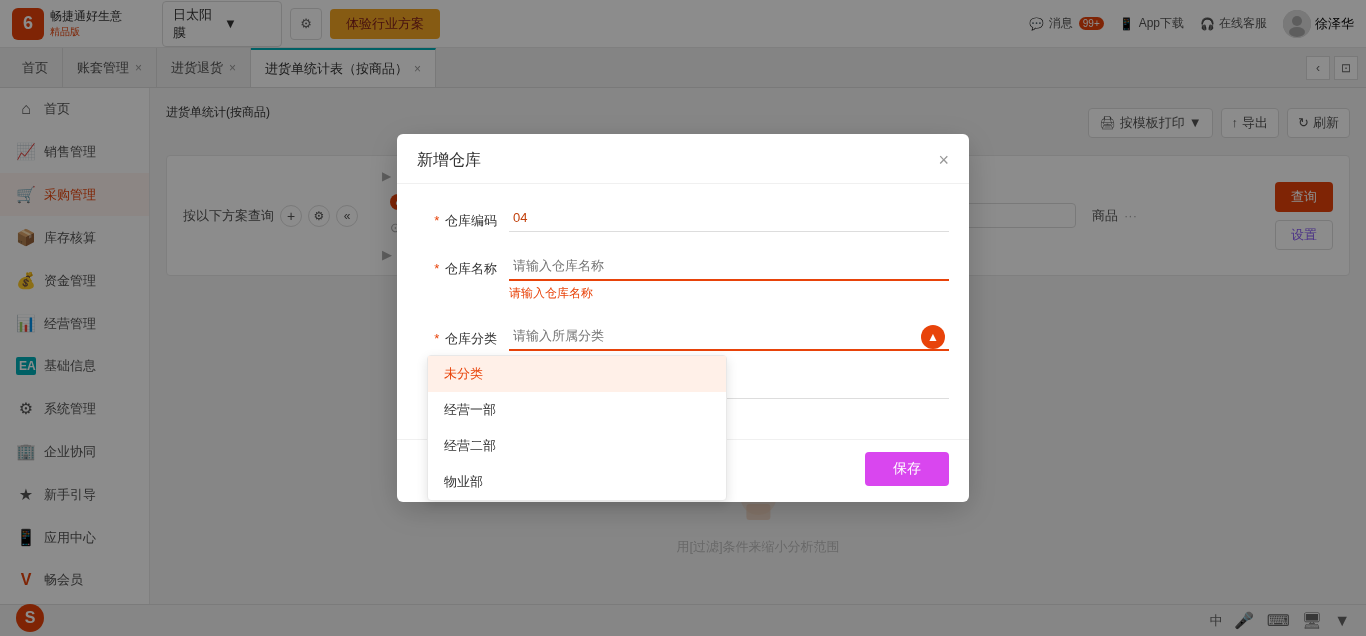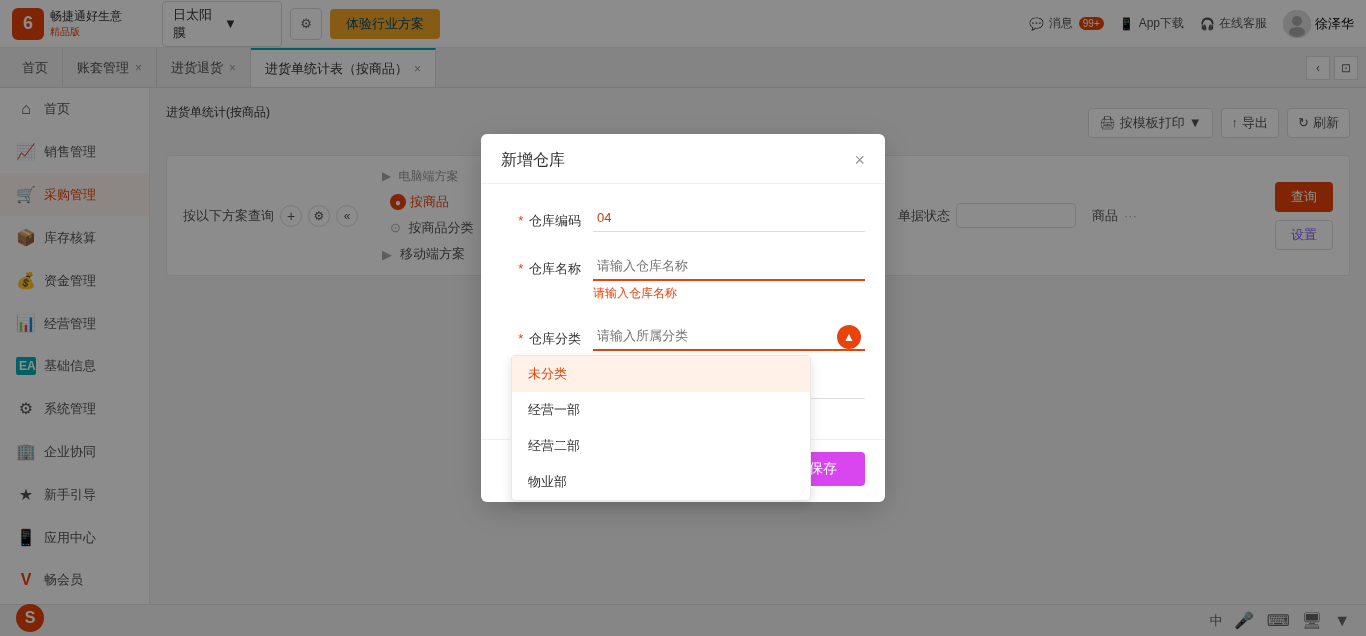--- a/index.html
+++ b/index.html
@@ -41,21 +41,21 @@
     }
     .store-selector span { flex: 1; font-size: 13px; color: #333; }
     .arrow-down { color: #999; font-size: 10px; margin-left: 4px; }
 
     .gear-btn {
       width: 32px; height: 32px; border: 1px solid #ddd; border-radius: 4px;
       display: flex; align-items: center; justify-content: center;
       cursor: pointer; background: #fff; color: #666;
     }
     .trial-btn {
-      background: #f5a623; color: #0c4a6e; border: none; border-radius: 4px;
+      background: #f5a623; color: #7f1d1d; border: none; border-radius: 4px;
       padding: 6px 16px; cursor: pointer; font-size: 13px;
     }
 
     .header-right { display: flex; align-items: center; gap: 16px; }
     .header-icon-group { display: flex; align-items: center; gap: 4px; cursor: pointer; color: #555; font-size: 12px; }
     .badge-red {
       background: #e8430a; color: #fff; font-size: 10px;
       border-radius: 8px; padding: 1px 4px; margin-left: 2px;
     }
     .user-info { display: flex; align-items: center; gap: 4px; cursor: pointer; }
@@ -129,21 +129,21 @@
     
     .overlay {
       position: fixed; inset: 0; background: rgba(0,0,0,0.45); z-index: 100;
       display: flex; align-items: center; justify-content: center;
     }
 
     
     .dialog {
       background: #fff;
       border-radius: 6px;
-      width: 404px;
+      width: 572px;
       box-shadow: 0 8px 32px rgba(0,0,0,0.2);
       position: relative;
       z-index: 101;
       overflow: visible;
     }
     .dialog-header {
       padding: 16px 20px 12px;
       border-bottom: 1px solid #f0f0f0;
       display: flex; align-items: center; justify-content: space-between;
     }
@@ -486,20 +486,29 @@
           </div>
         </div>
       </div>
 
       <div style="display:flex; gap:8px; flex-direction:column;">
         <button class="btn-orange">查询</button>
         <button style="background:#fff; border:1px solid #ddd; border-radius:4px; padding:5px 12px; cursor:pointer; font-size:13px; color:#8b5cf6;">设置</button>
       </div>
     </div>
 
+    <div class="center-hint">
+      <div style="display:flex; flex-direction:column; align-items:center; gap:6px;">
+        <svg width="60" height="60" viewBox="0 0 60 60">
+          <circle cx="30" cy="25" r="18" fill="#f5c5a3" opacity="0.5"></circle>
+          <rect x="18" y="32" width="24" height="16" rx="3" fill="#e8a87c" opacity="0.6"></rect>
+        </svg>
+        <span style="font-size:13px;color:#999;">用[过滤]条件来缩小分析范围</span>
+      </div>
+    </div>
 
   </div>
 </div>
 
 <div class="overlay">
   <div class="dialog">
     <div class="dialog-header">
       <span class="dialog-title">新增仓库</span>
       <span class="dialog-close">×</span>
     </div>

